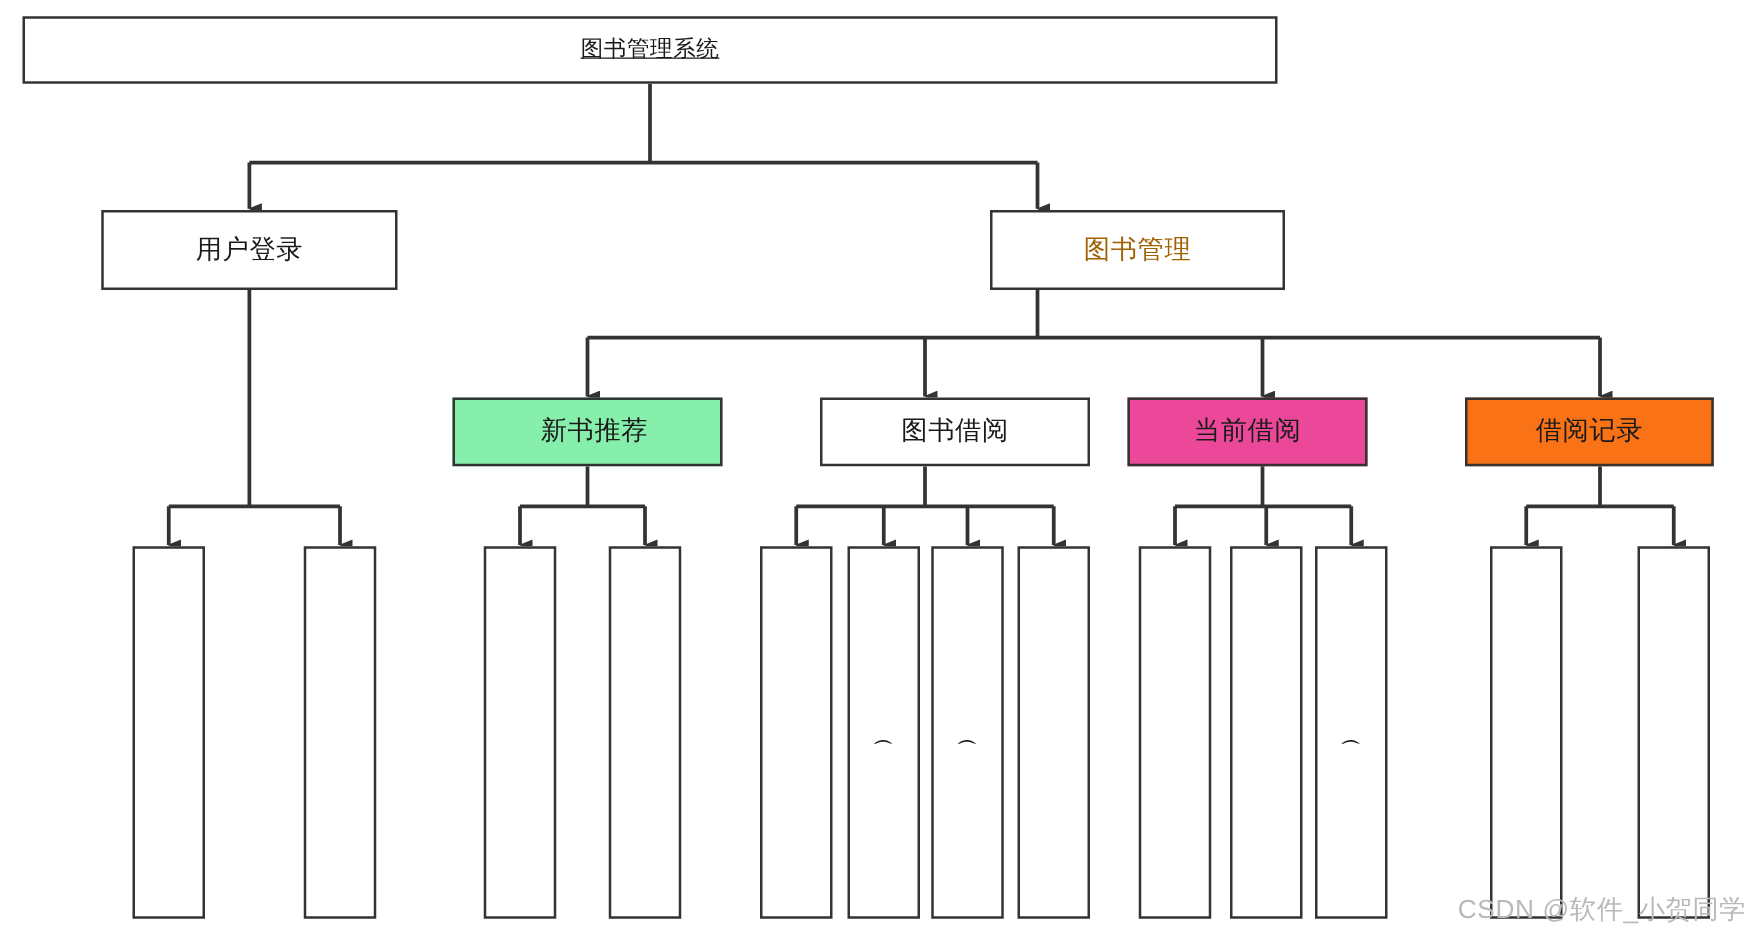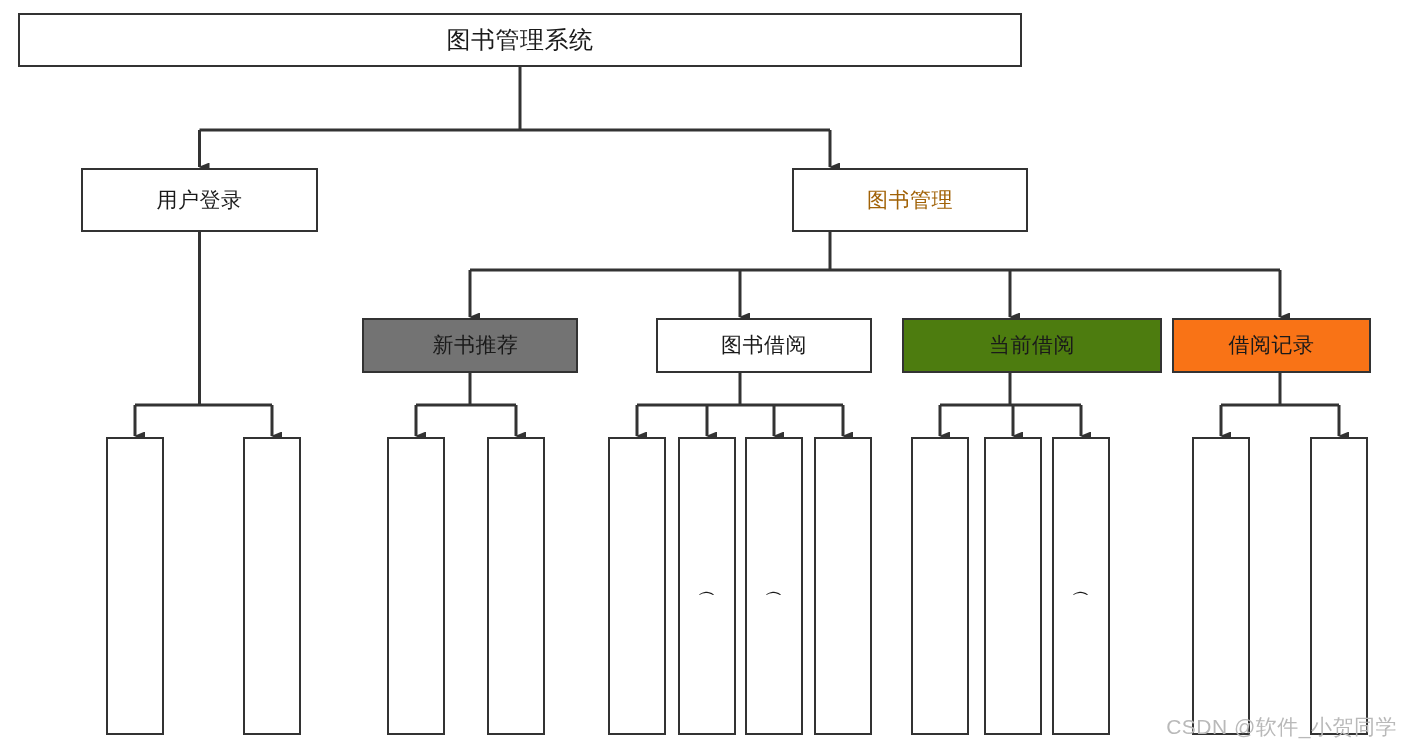--- a/index.html
+++ b/index.html
@@ -39,21 +39,22 @@
   .node-label {
     display: block;
     text-align: center;
     line-height: 1.08;
     letter-spacing: 0.5px;
   }
   .node.horiz .node-label {
     font-size: 21px;
   }
   .node.root .node-label {
-    font-size: 24px;
+    font-size: 18px;
+    text-decoration: underline;
   }
   .node.vert {
     align-items: center;
     justify-content: center;
     padding: 4px 0;
   }
   .node.vert .node-label {
     writing-mode: vertical-rl;
     text-orientation: upright;
     font-size: 22px;
@@ -122,27 +123,27 @@
   <div id="node-layer">
       <div class="node horiz root" id="node-root" style="left: 18px; top: 13px; width: 1004px; height: 54px; border-color: rgb(51, 51, 51); background: rgb(255, 255, 255); color: rgb(26, 26, 26);">
         <span class="node-label">图书管理系统</span>
       </div>
       <div class="node horiz" id="node-login" style="left: 81px; top: 168px; width: 237px; height: 64px; border-color: rgb(51, 51, 51); background: rgb(255, 255, 255); color: rgb(26, 26, 26);">
         <span class="node-label">用户登录</span>
       </div>
       <div class="node horiz" id="node-bookmgmt" style="left: 748px; top: 168px; width: 236px; height: 64px; border-color: rgb(51, 51, 51); background: rgb(255, 255, 255); color: #a16207; margin-left: 44px;">
         <span class="node-label">图书管理</span>
       </div>
-      <div class="node horiz" id="node-newbook" style="left: 362px; top: 318px; width: 216px; height: 55px; border-color: rgb(51, 51, 51); background: #737373; color: rgb(26, 26, 26); padding-left: 11px;">
+      <div class="node horiz" id="node-newbook" style="left: 362px; top: 318px; width: 216px; height: 55px; border-color: rgb(51, 51, 51); background: #86efac; color: rgb(26, 26, 26); padding-left: 11px;">
         <span class="node-label">新书推荐</span>
       </div>
       <div class="node horiz" id="node-borrow" style="left: 656px; top: 318px; width: 216px; height: 55px; border-color: rgb(51, 51, 51); background: rgb(255, 255, 255); color: rgb(26, 26, 26);">
         <span class="node-label">图书借阅</span>
       </div>
-      <div class="node horiz" id="node-current" style="left: 902px; top: 318px; width: 260px; height: 55px; border-color: rgb(51, 51, 51); background: #4d7c0f; color: rgb(26, 26, 26);">
+      <div class="node horiz" id="node-current" style="left: 902px; top: 318px; width: 192px; height: 55px; border-color: rgb(51, 51, 51); background: #ec4899; color: rgb(26, 26, 26);">
         <span class="node-label">当前借阅</span>
       </div>
       <div class="node horiz" id="node-records" style="left: 1172px; top: 318px; width: 199px; height: 55px; border-color: rgb(51, 51, 51); background: #f97316; color: rgb(26, 26, 26);">
         <span class="node-label">借阅记录</span>
       </div>
       <div class="node vert" id="node-leaf-1" style="left: 106px; top: 437px; width: 58px; height: 298px; border-color: rgb(51, 51, 51); background: rgb(255, 255, 255); color: rgb(26, 26, 26);">
         <span class="node-label">用户登录</span>
       </div>
       <div class="node vert" id="node-leaf-2" style="left: 243px; top: 437px; width: 58px; height: 298px; border-color: rgb(51, 51, 51); background: rgb(255, 255, 255); color: rgb(26, 26, 26);">
         <span class="node-label">注销登录</span>

